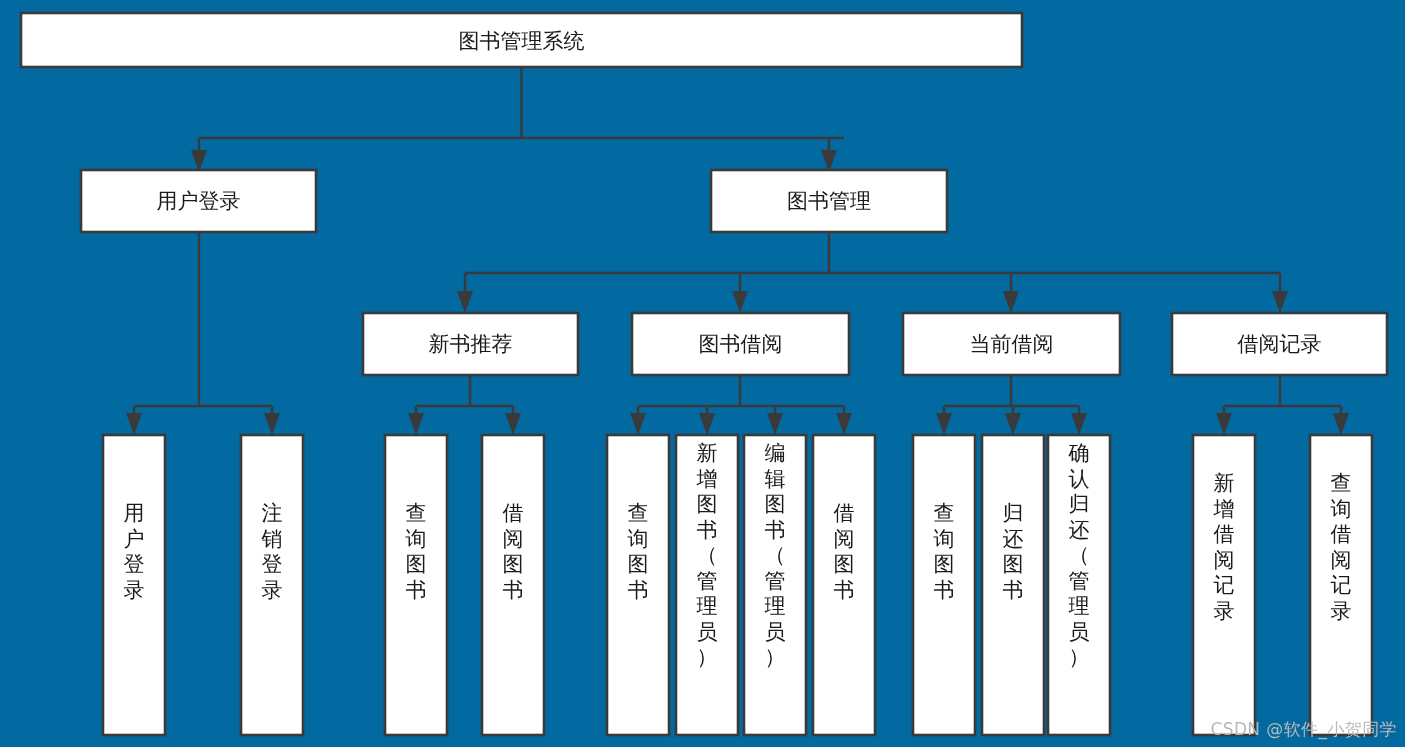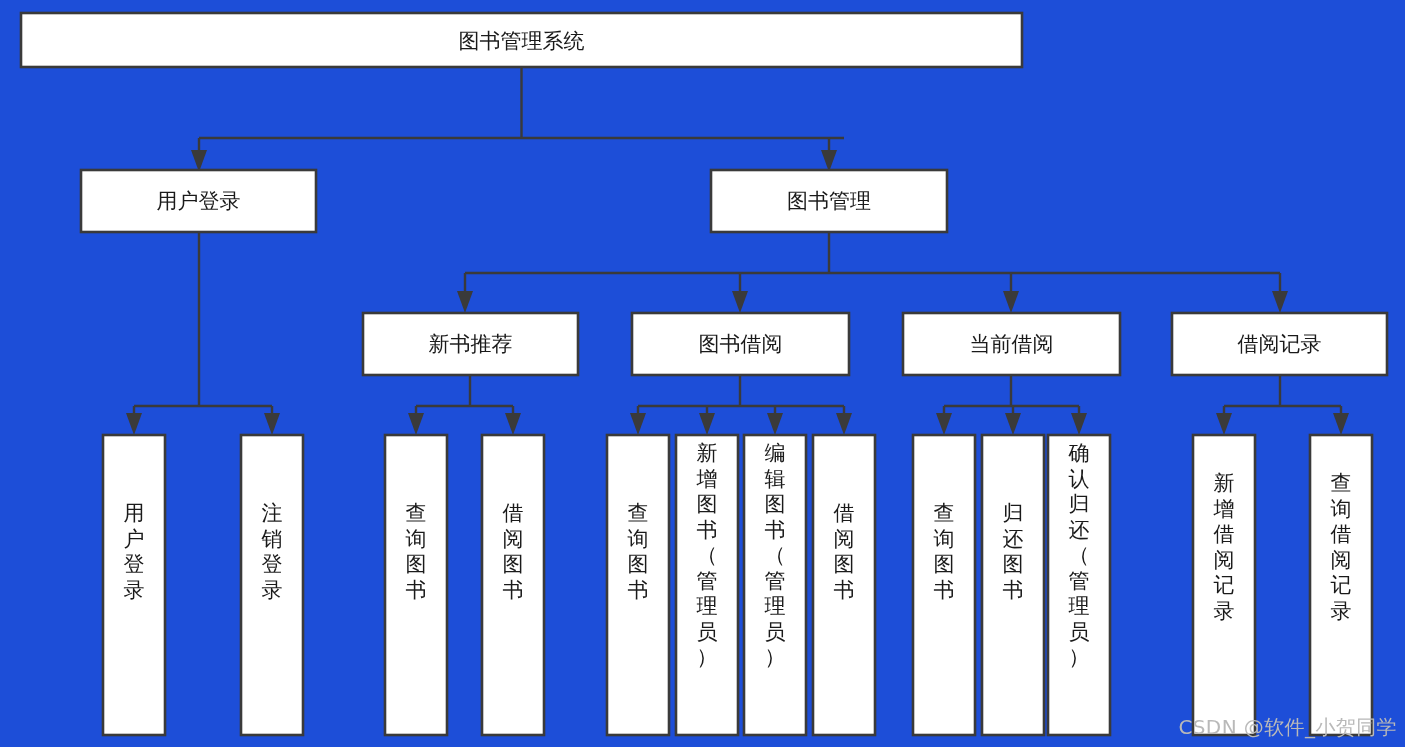--- a/index.html
+++ b/index.html
@@ -8,21 +8,21 @@
     padding: 0;
     background: #ffffff;
   }
   body {
     font-family: "DejaVu Sans", "Liberation Sans", sans-serif;
   }
   #diagram-root {
     position: relative;
     width: 1405px;
     height: 747px;
-    background: #1d4ed8;
+    background: #0369a1;
     overflow: hidden;
   }
   svg#flowchart {
     position: absolute;
     left: 0;
     top: 0;
     width: 1405px;
     height: 747px;
     display: block;
   }
@@ -51,21 +51,21 @@
   }
   .arrow-head {
     fill: #3a3a3a;
     stroke: none;
   }
   .watermark {
     position: absolute;
     right: 8px;
     bottom: 6px;
     font-family: "DejaVu Sans", "Liberation Sans", sans-serif;
-    font-size: 20px;
+    font-size: 17px;
     color: #b9b9b9;
     white-space: nowrap;
     user-select: none;
     letter-spacing: 0.4px;
   }
 </style>
 </head>
 <body>
 
 <div id="diagram-root">

